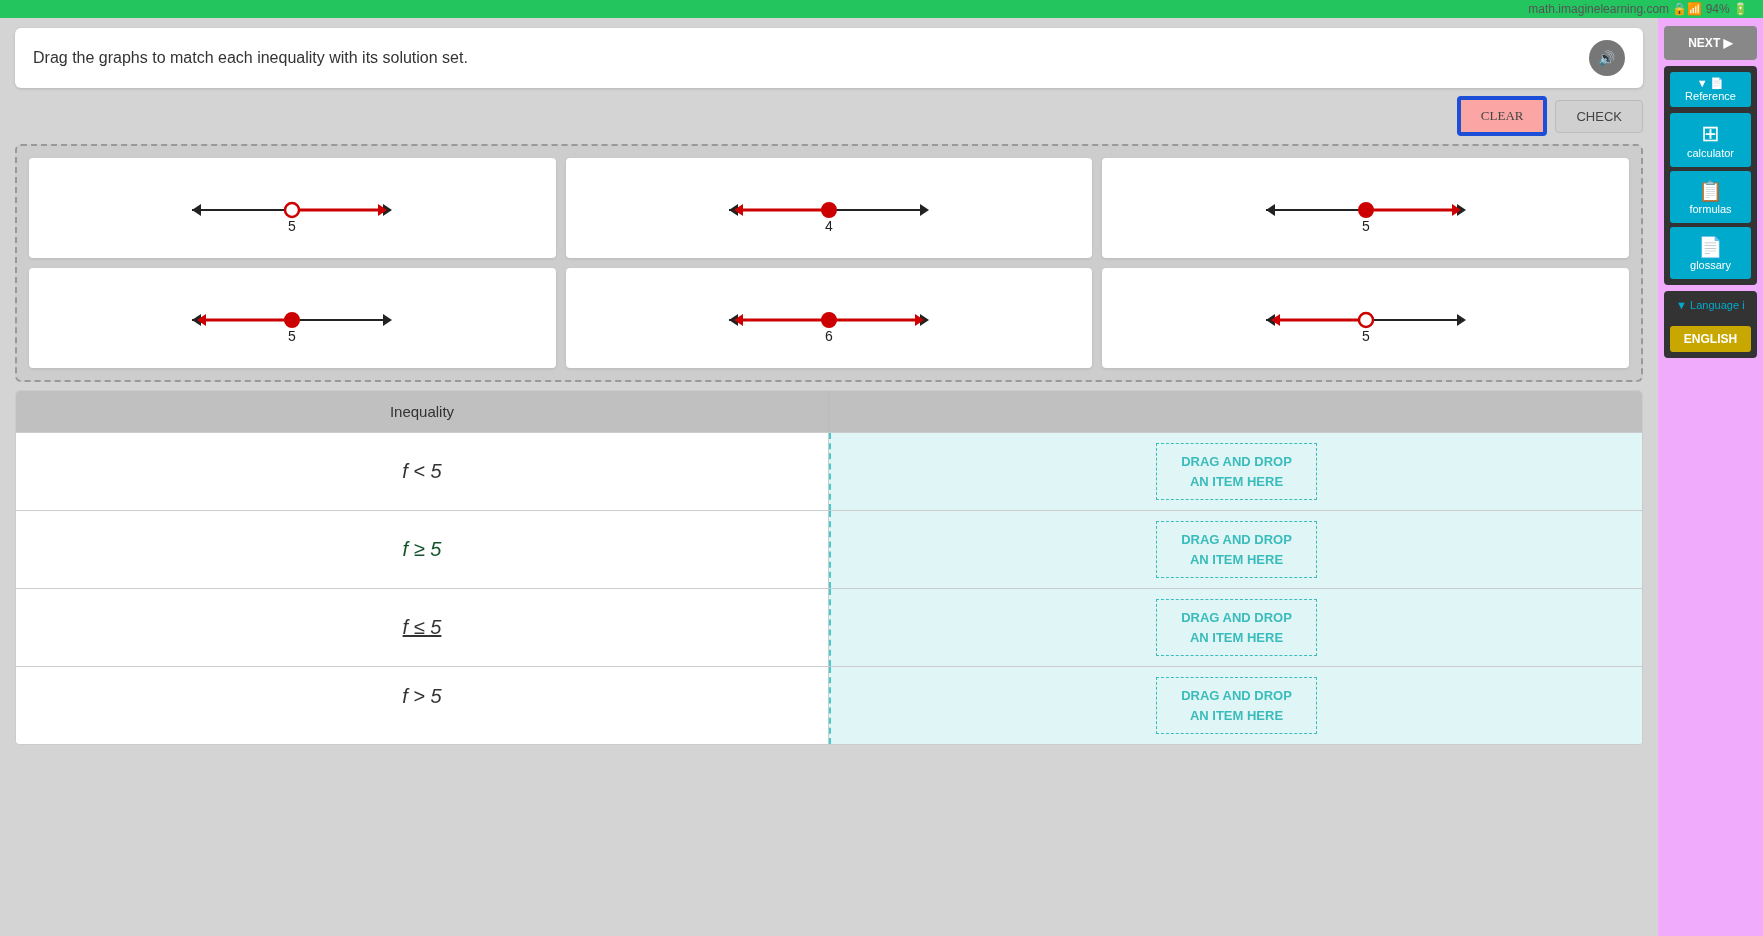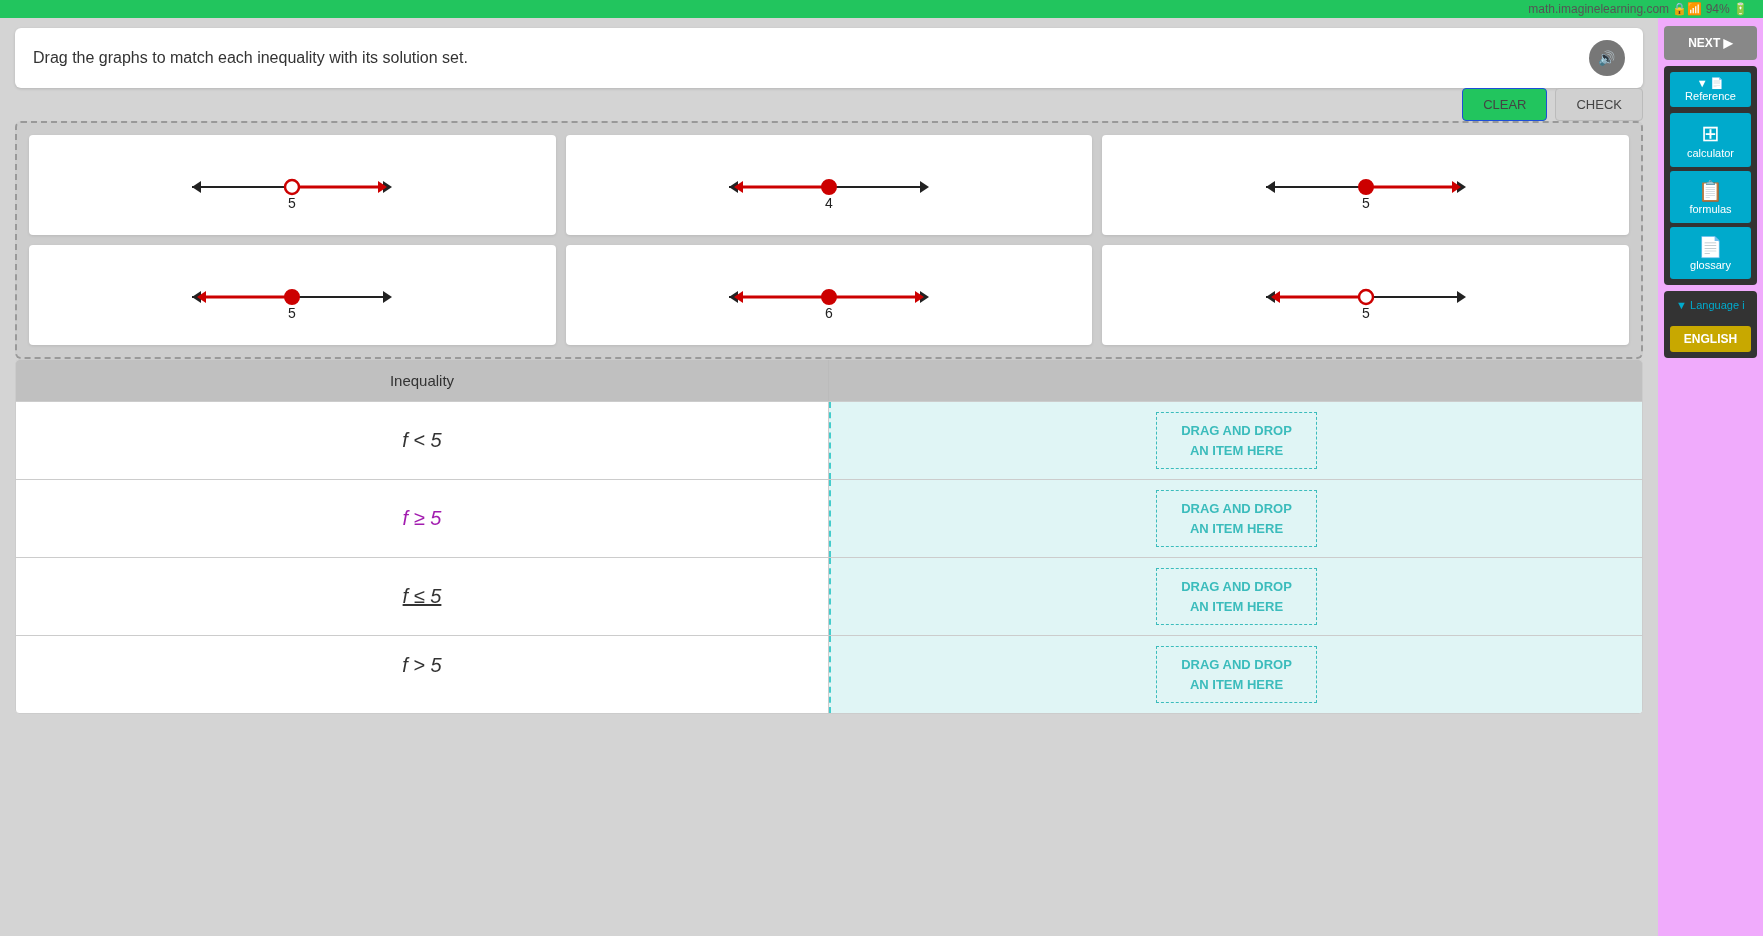--- a/index.html
+++ b/index.html
@@ -22,29 +22,29 @@
     <span>math.imaginelearning.com 🔒</span>
     <span>
       <span>📶</span>
       <span>94%</span>
       <span>🔋</span>
     </span>
   </div>
 
   <div style="display:flex; flex:1; overflow:hidden;">
 
-    <div style="flex:1; background:#d4d4d4; display:flex; flex-direction:column; padding:10px 15px; ">
+    <div style="flex:1; background:#d4d4d4; display:flex; flex-direction:column; padding:10px 15px; gap:8px;">
 
       <div style="background:white; border-radius:6px; padding:12px 18px; display:flex; align-items:center; justify-content:space-between; box-shadow:0 1px 3px rgba(0,0,0,0.15);">
         <span style="font-size:16px; color:#333;">Drag the graphs to match each inequality with its solution set.</span>
         <div style="width:36px;height:36px;background:#777;border-radius:50%;display:flex;align-items:center;justify-content:center;cursor:pointer;color:white;font-size:14px;">🔊</div>
       </div>
 
       <div style="display:flex; justify-content:flex-end; align-items:center; gap:8px;">
-        <button style="background:#22c55e;border:1px solid #1d4ed8;padding:8px 20px;border-radius:4px;font-size:13px;cursor:pointer;color:#444;">CLEAR</button>
+        <button style="background:#fca5a5;border:4px solid #1d4ed8;padding:8px 20px;border-radius:4px;font-size:13px;cursor:pointer;color:#444;font-family:Liberation Serif, serif;">CLEAR</button>
         <button style="background:#d0d0d0;border:1px solid #bbb;padding:8px 20px;border-radius:4px;font-size:13px;cursor:pointer;color:#444;">CHECK</button>
       </div>
 
       <div style="border:2px dashed #999;border-radius:6px;padding:12px;display:grid;grid-template-columns:repeat(3,1fr);gap:10px;background:rgba(190,190,190,0.3);">
 
         <div style="background:white;border-radius:4px;padding:16px 10px 12px;display:flex;flex-direction:column;align-items:center;justify-content:center;min-height:100px;cursor:grab;box-shadow:0 1px 3px rgba(0,0,0,0.1);">
           <svg width="210" height="55" viewBox="0 0 210 55">
 
             <line x1="5" y1="27" x2="200" y2="27" stroke="#222" stroke-width="2"></line>
 
@@ -155,21 +155,21 @@
           </div>
           <div style="background:#e0f5f5;border-left:2px dashed #4cc;display:flex;align-items:center;justify-content:center;padding:10px;">
             <div style="border:1.5px dashed #3bbcbc;padding:8px 24px;text-align:center;color:#3bbcbc;font-size:13px;font-weight:bold;line-height:1.5;">
               <div>DRAG AND DROP</div>
               <div>AN ITEM HERE</div>
             </div>
           </div>
         </div>
 
         <div style="display:grid;grid-template-columns:1fr 1fr;border-top:1px solid #ccc;">
-          <div style="padding:18px 12px;display:flex;align-items:center;justify-content:center;font-size:20px;color:#a21caf;font-style:italic;border-right:1px solid #ccc;">
+          <div style="padding:18px 12px;display:flex;align-items:center;justify-content:center;font-size:20px;color:#14532d;font-style:italic;border-right:1px solid #ccc;">
             <span>f ≥ 5</span>
           </div>
           <div style="background:#e0f5f5;border-left:2px dashed #4cc;display:flex;align-items:center;justify-content:center;padding:10px;">
             <div style="border:1.5px dashed #3bbcbc;padding:8px 24px;text-align:center;color:#3bbcbc;font-size:13px;font-weight:bold;line-height:1.5;">
               <div>DRAG AND DROP</div>
               <div>AN ITEM HERE</div>
             </div>
           </div>
         </div>
 

